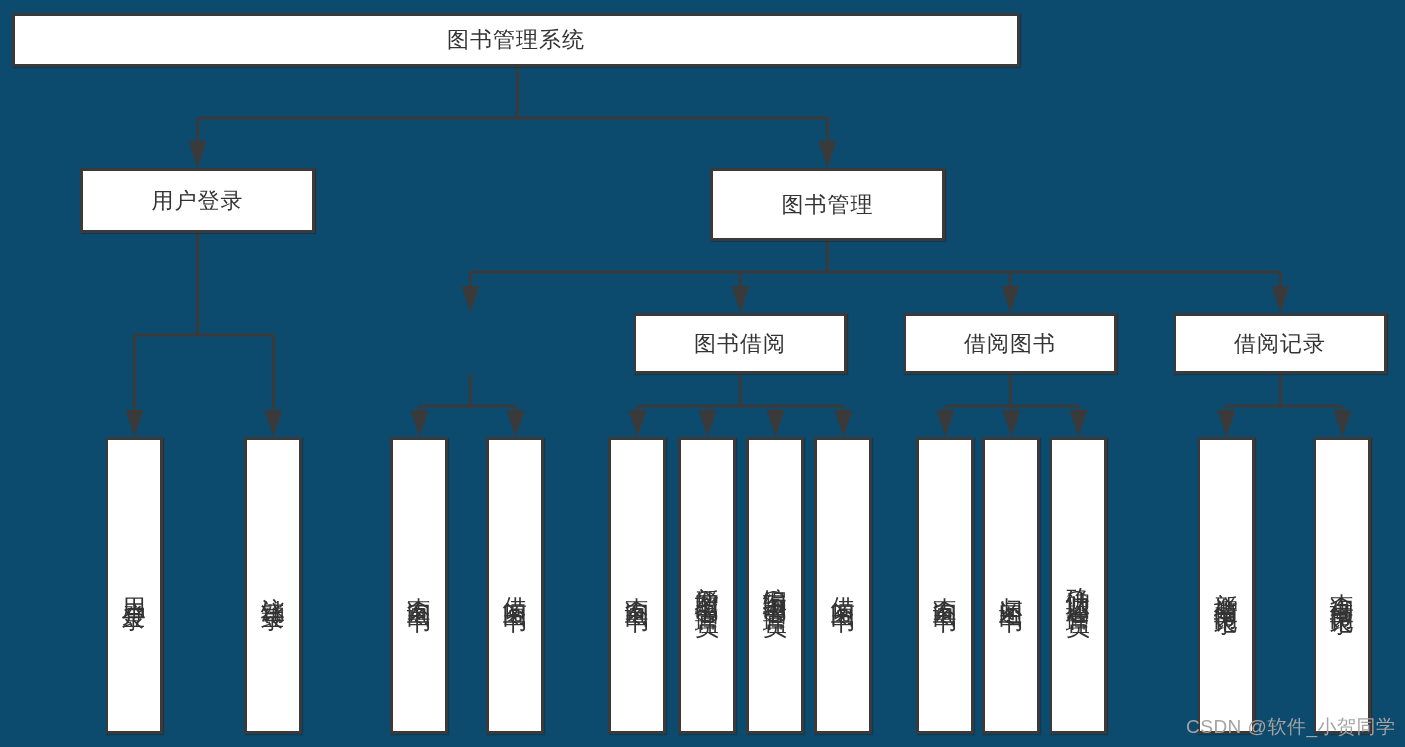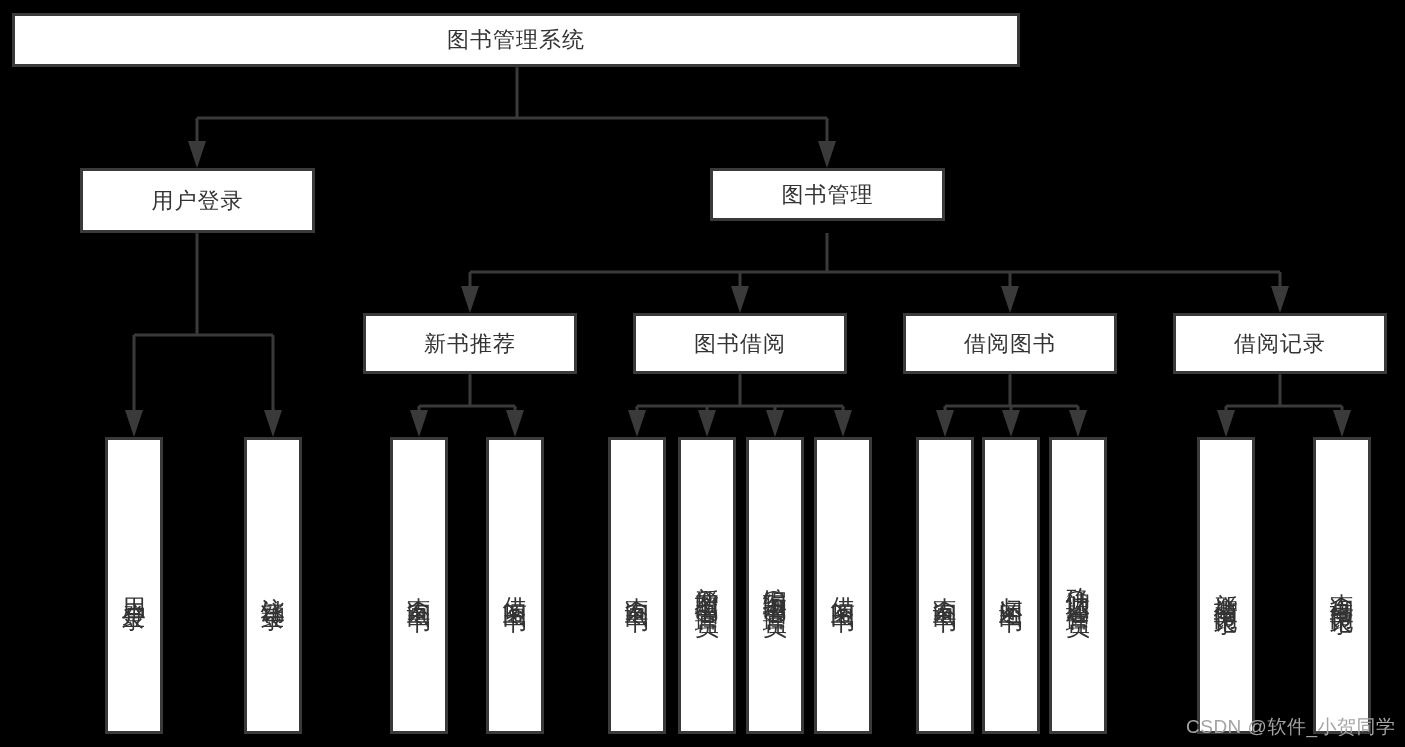--- a/index.html
+++ b/index.html
@@ -5,21 +5,21 @@
   html, body {
     margin: 0;
     padding: 0;
     background: #ffffff;
     font-family: "Liberation Sans", "DejaVu Sans", sans-serif;
   }
   .canvas {
     position: relative;
     width: 1405px;
     height: 747px;
-    background: #000000;
+    background: #0c4a6e;
     overflow: hidden;
   }
   .wires {
     position: absolute;
     left: 0; top: 0;
     width: 1405px;
     height: 747px;
     pointer-events: none;
   }
   .node {
@@ -44,21 +44,21 @@
     text-orientation: mixed;
     font-size: 24px;
     letter-spacing: 4px;
     line-height: 1.15;
     width: 58px;
     top: 437px;
     height: 297px;
   }
   .node-root   { left: 12px;   top: 13px;  width: 1008px; height: 54px; }
   .node-l2a    { left: 80px;   top: 168px; width: 235px;  height: 65px; }
-  .node-l2b    { left: 710px;  top: 168px; width: 235px;  height: 53px; }
+  .node-l2b    { left: 710px;  top: 168px; width: 235px;  height: 73px; }
   .node-l3a    { left: 363px;  top: 313px; width: 214px;  height: 61px; }
   .node-l3b    { left: 633px;  top: 313px; width: 214px;  height: 61px; }
   .node-l3c    { left: 903px;  top: 313px; width: 214px;  height: 61px; }
   .node-l3d    { left: 1173px; top: 313px; width: 214px;  height: 61px; }
   .g1-1 { left: 105px; }  .g1-2 { left: 244px; }
   .g2-1 { left: 390px; }  .g2-2 { left: 486px; }
   .g3-1 { left: 608px; }  .g3-2 { left: 678px; }
   .g3-3 { left: 746px; }  .g3-4 { left: 814px; }
   .g4-1 { left: 916px; }  .g4-2 { left: 982px; }  .g4-3 { left: 1049px; }
   .g5-1 { left: 1197px; } .g5-2 { left: 1313px; }
@@ -110,21 +110,20 @@
       <polygon points="1217,410 1235,410 1226,437"></polygon>
       <polygon points="1333,410 1351,410 1342,437"></polygon>
     </g>
   </svg>
 
   <div class="node h-node node-root">图书管理系统</div>
 
   <div class="node h-node node-l2a">用户登录</div>
   <div class="node h-node node-l2b">图书管理</div>
 
-  <div class="node h-node node-l3a">新书推荐</div>
   <div class="node h-node node-l3b">图书借阅</div>
   <div class="node h-node node-l3c">借阅图书</div>
   <div class="node h-node node-l3d">借阅记录</div>
 
   <div class="node v-node g1-1">用户登录</div>
   <div class="node v-node g1-2">注销登录</div>
 
   <div class="node v-node g2-1">查询图书</div>
   <div class="node v-node g2-2">借阅图书</div>
 

